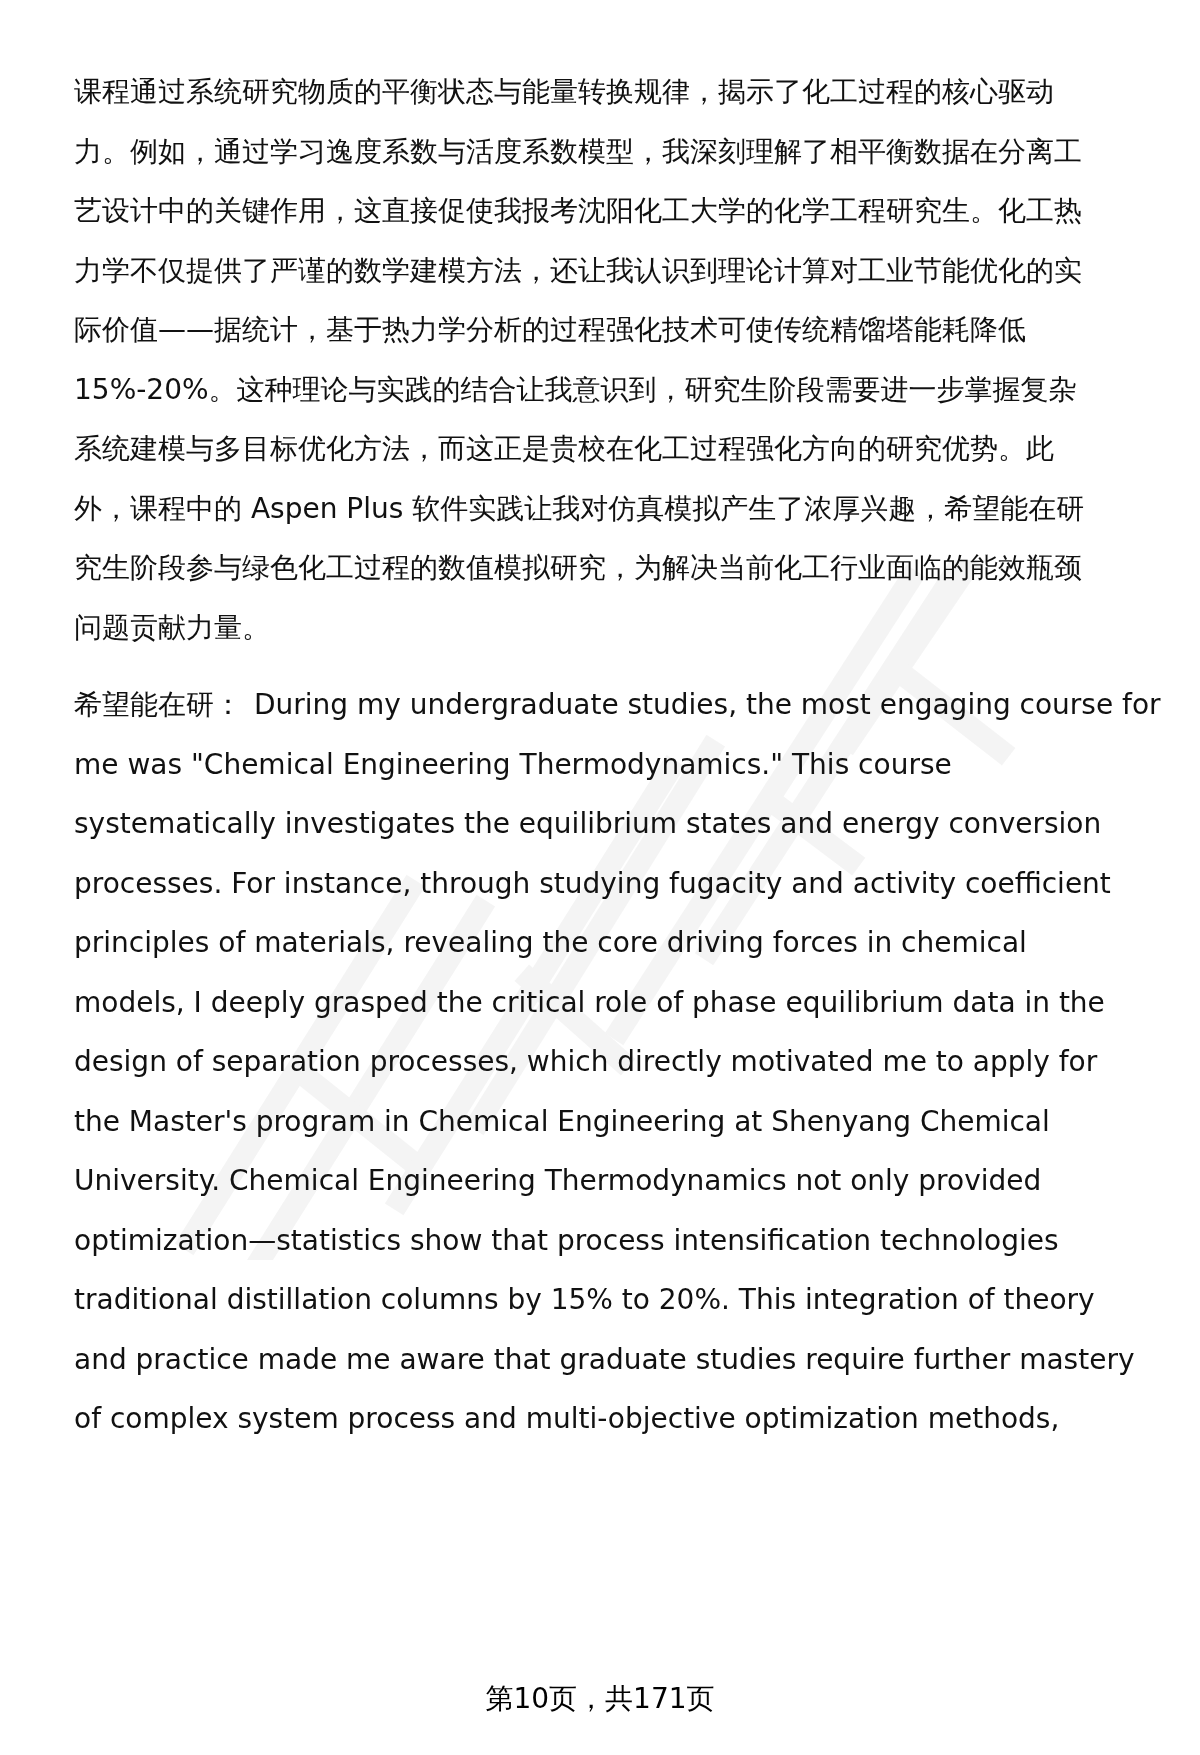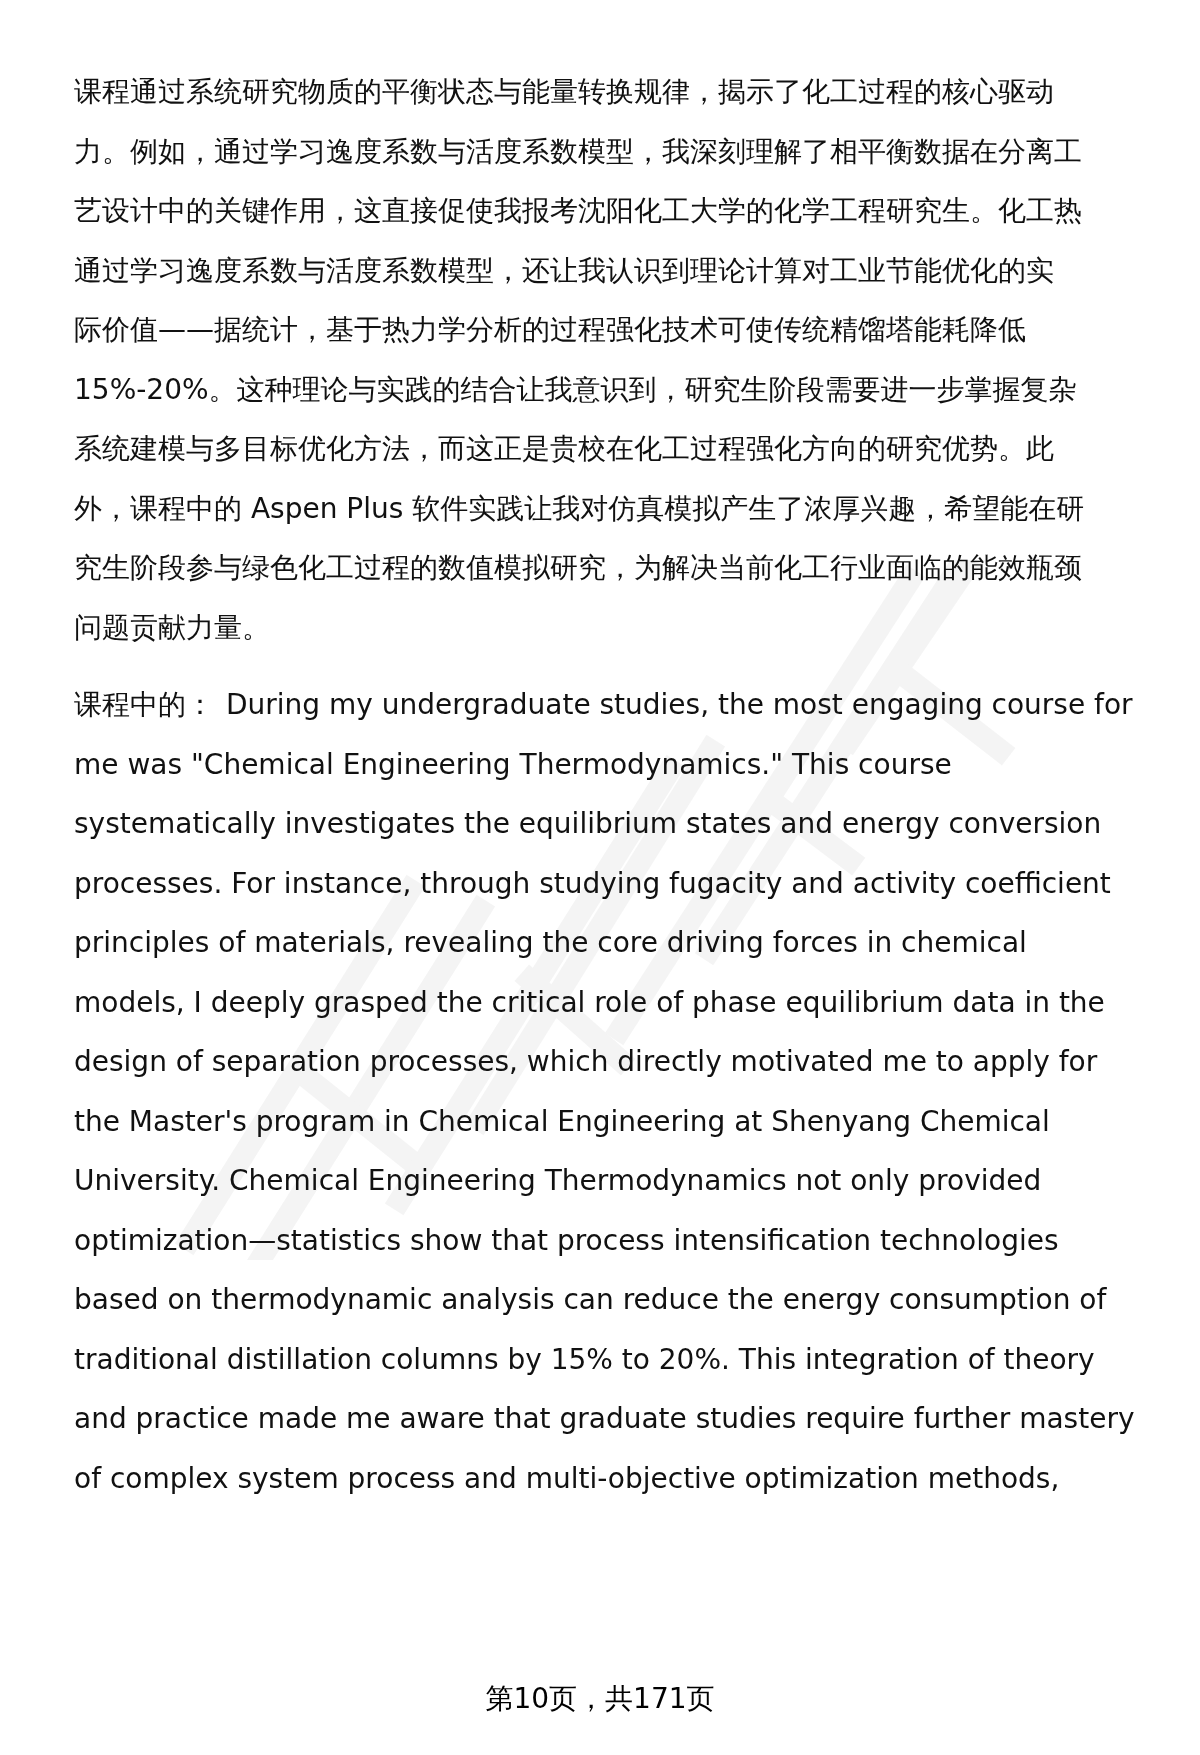--- a/index.html
+++ b/index.html
@@ -88,43 +88,42 @@
       <path d="M760 120 L850 190"></path>
     </g>
   </svg>
 
   <div class="content">
 
     <p class="para para-cn">
       <span class="para-line">课程通过系统研究物质的平衡状态与能量转换规律，揭示了化工过程的核心驱动</span>
       <span class="para-line">力。例如，通过学习逸度系数与活度系数模型，我深刻理解了相平衡数据在分离工</span>
       <span class="para-line">艺设计中的关键作用，这直接促使我报考沈阳化工大学的化学工程研究生。化工热</span>
-      <span class="para-line">通过学习逸度系数与活度系数模型，还让我认识到理论计算对工业节能优化的实</span>
+      <span class="para-line">力学不仅提供了严谨的数学建模方法，还让我认识到理论计算对工业节能优化的实</span>
       <span class="para-line">际价值——据统计，基于热力学分析的过程强化技术可使传统精馏塔能耗降低</span>
       <span class="para-line">15%-20%。这种理论与实践的结合让我意识到，研究生阶段需要进一步掌握复杂</span>
       <span class="para-line">系统建模与多目标优化方法，而这正是贵校在化工过程强化方向的研究优势。此</span>
       <span class="para-line">外，课程中的 Aspen Plus 软件实践让我对仿真模拟产生了浓厚兴趣，希望能在研</span>
       <span class="para-line">究生阶段参与绿色化工过程的数值模拟研究，为解决当前化工行业面临的能效瓶颈</span>
       <span class="para-line">问题贡献力量。</span>
     </p>
 
     <div class="gap"></div>
 
     <p class="para para-en">
-      <span class="para-line"><span class="label-en">课程中的：</span><span>During my undergraduate studies, the most engaging course for</span></span>
+      <span class="para-line"><span class="label-en">希望能在研：</span><span>During my undergraduate studies, the most engaging course for</span></span>
       <span class="para-line">me was "Chemical Engineering Thermodynamics." This course</span>
       <span class="para-line">systematically investigates the equilibrium states and energy conversion</span>
       <span class="para-line">processes. For instance, through studying fugacity and activity coefficient</span>
       <span class="para-line">principles of materials, revealing the core driving forces in chemical</span>
       <span class="para-line">models, I deeply grasped the critical role of phase equilibrium data in the</span>
       <span class="para-line">design of separation processes, which directly motivated me to apply for</span>
       <span class="para-line">the Master's program in Chemical Engineering at Shenyang Chemical</span>
       <span class="para-line">University. Chemical Engineering Thermodynamics not only provided</span>
       <span class="para-line">optimization—statistics show that process intensification technologies</span>
-      <span class="para-line">based on thermodynamic analysis can reduce the energy consumption of</span>
       <span class="para-line">traditional distillation columns by 15% to 20%. This integration of theory</span>
       <span class="para-line">and practice made me aware that graduate studies require further mastery</span>
       <span class="para-line">of complex system process and multi-objective optimization methods,</span>
     </p>
   </div>
 
   <div class="footer">第10页，共171页</div>
 </div>
 
 </body></html>

